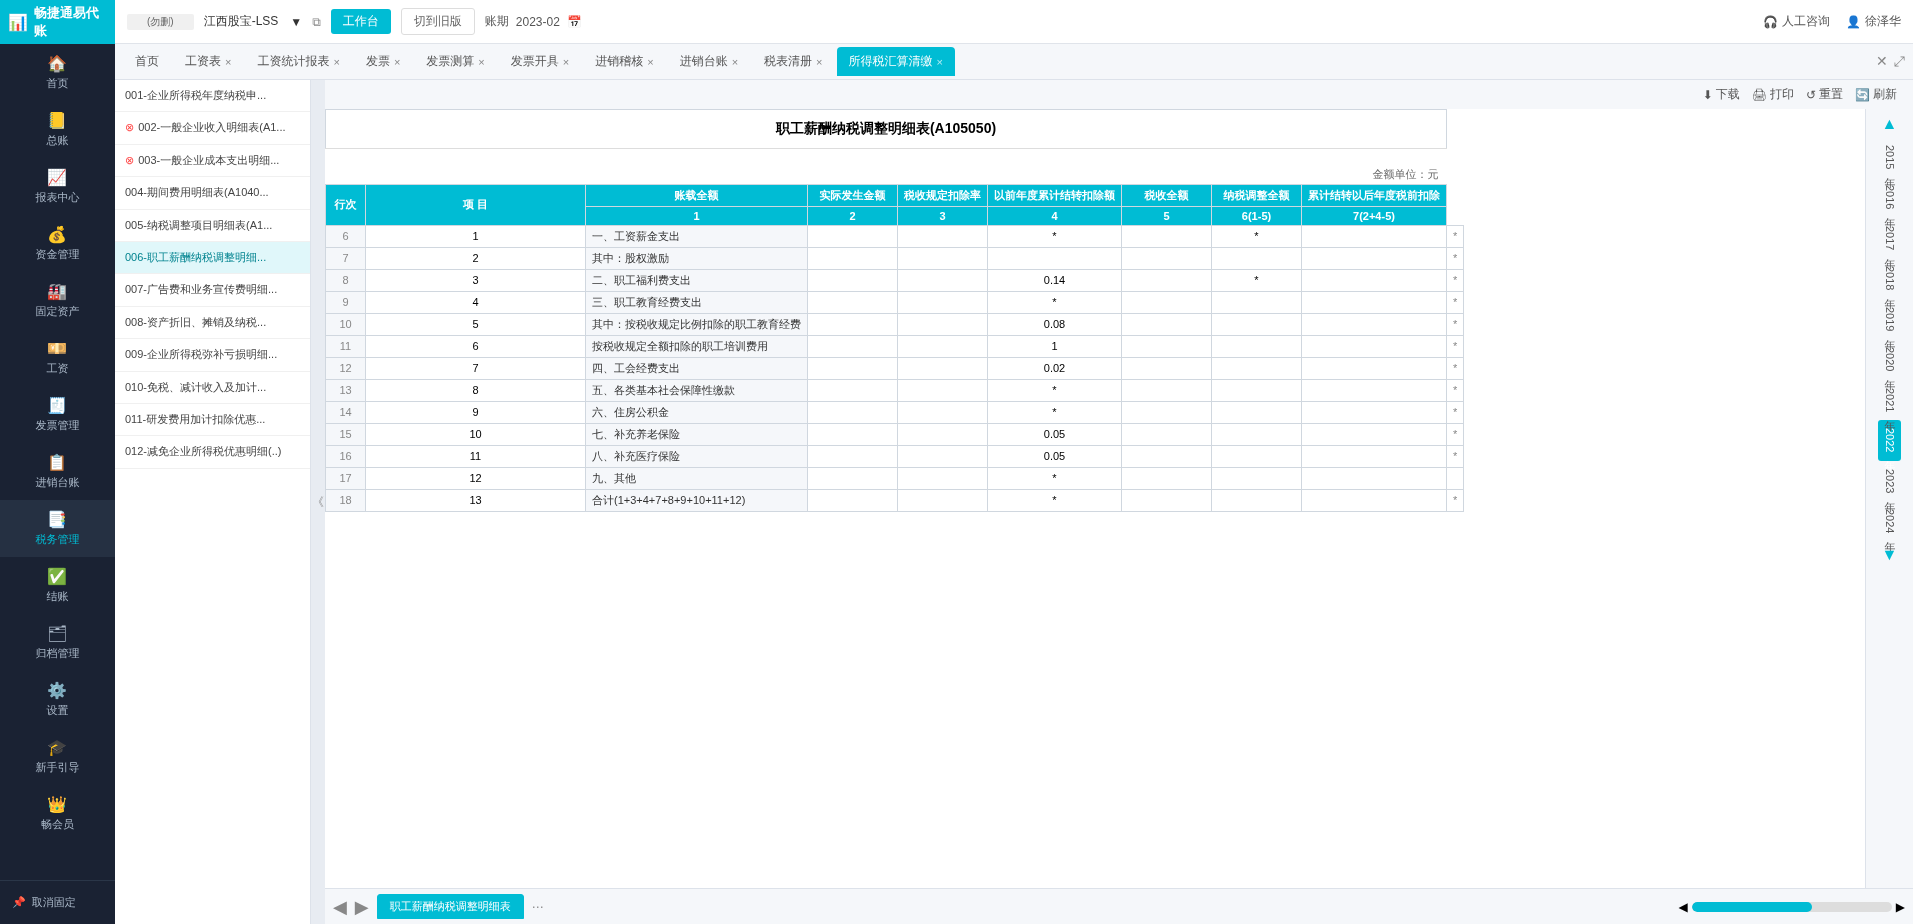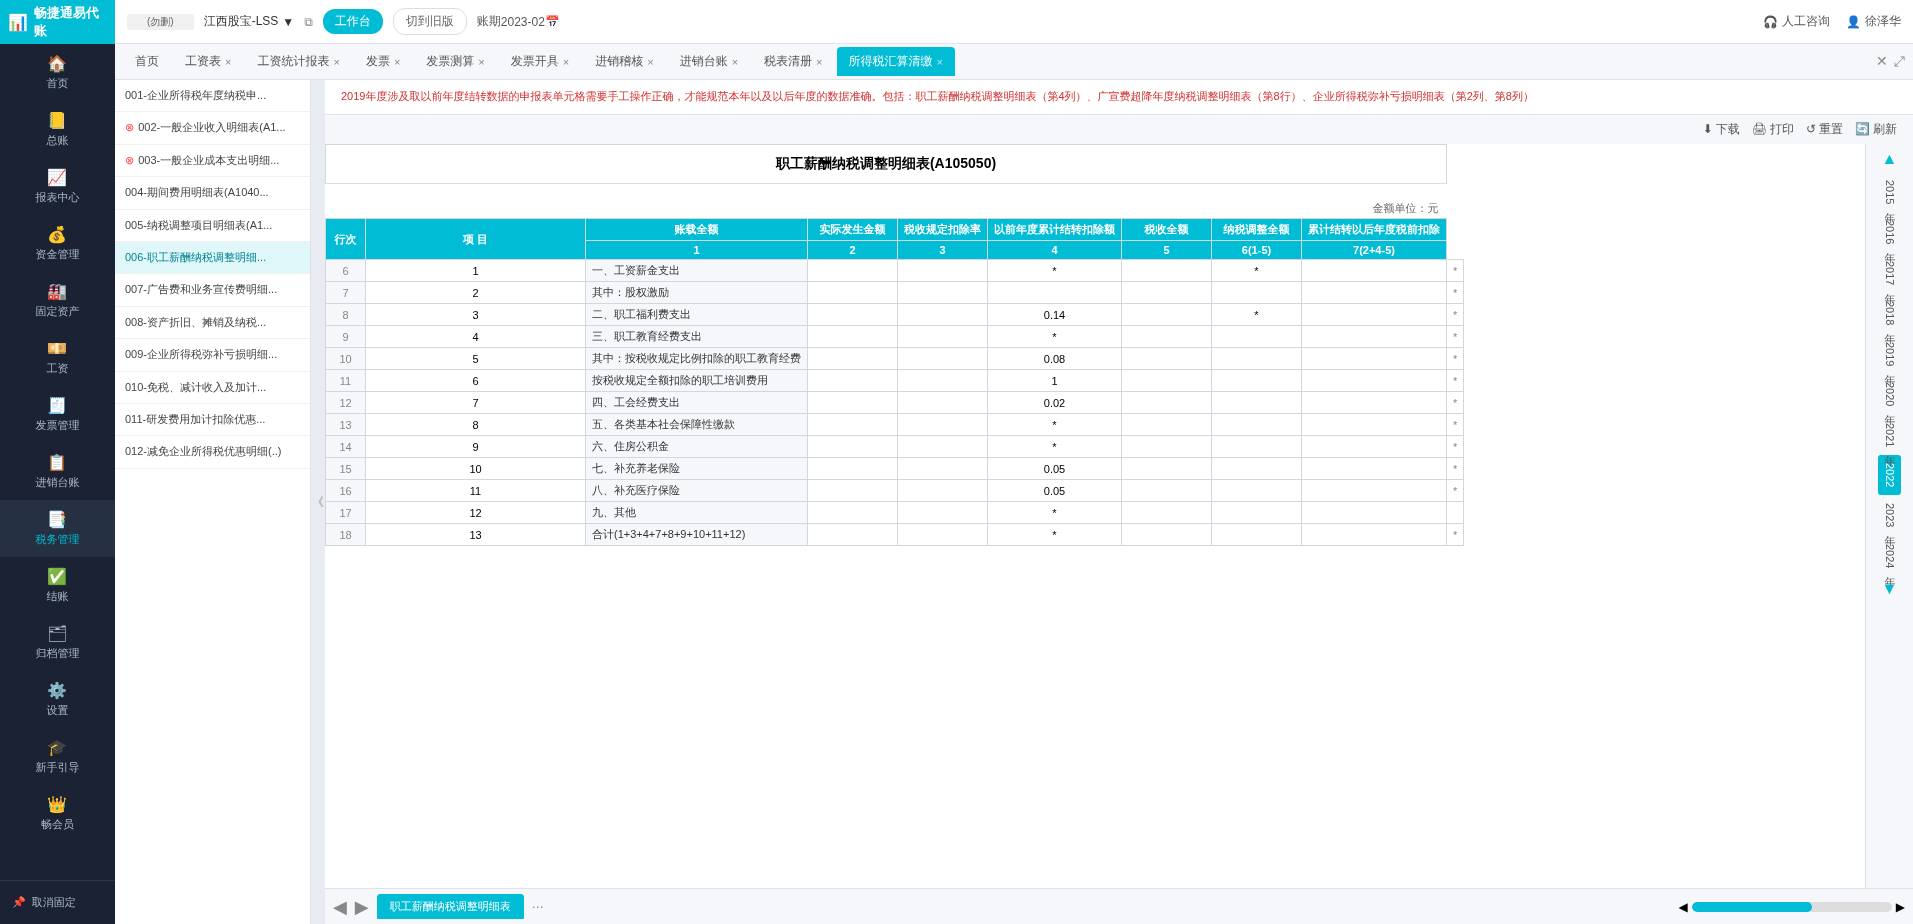--- a/index.html
+++ b/index.html
@@ -69,41 +69,41 @@
       display: flex;
       align-items: center;
       padding: 0 12px;
       gap: 10px;
       border-bottom: 1px solid #e0e4ea;
       flex-shrink: 0;
     }
     .topbar-company {
       display: flex;
       align-items: center;
-      gap: 4px;
+      gap: 12px;
       font-size: 12px;
       color: #333;
     }
     .topbar-tag {
       background: #f0f0f0;
       color: #666;
       font-size: 10px;
       padding: 1px 20px;
       border-radius: 2px;
     }
     .topbar-btn {
       padding: 4px 12px;
-      border-radius: 12px;
+      border-radius: 3px;
       border: none;
       cursor: pointer;
       font-size: 12px;
     }
     .btn-primary { background: #00bcd4; color: #fff; }
     .btn-outline { background: #fff; color: #666; border: 1px solid #ddd; }
-    .topbar-period { font-size: 12px; color: #555; display: flex; align-items: center; gap: 0; }
+    .topbar-period { font-size: 12px; color: #555; display: flex; align-items: center; gap: 7px; }
     .topbar-right { margin-left: auto; display: flex; align-items: center; gap: 16px; color: #555; font-size: 12px; }
     .topbar-right span { display: flex; align-items: center; gap: 4px; cursor: pointer; }
 
     
     .tabbar {
       background: #f5f7fa;
       border-bottom: 1px solid #dde2ea;
       display: flex;
       align-items: center;
       padding: 0 8px;
@@ -474,23 +474,20 @@
           <div class="left-panel-item"><span>010-免税、减计收入及加计...</span></div>
           <div class="left-panel-item"><span>011-研发费用加计扣除优惠...</span></div>
           <div class="left-panel-item"><span>012-减免企业所得税优惠明细(..)</span></div>
         </div>
     </div>
 
     <div class="collapse-handle">《</div>
 
     <div class="right-content">
 
-      <div class="notice-bar">
-        <span>2019年度涉及取以前年度结转数据的申报表单元格需要手工操作正确，才能规范本年以及以后年度的数据准确。包括：职工薪酬纳税调整明细表（第4列）、广宣费超降年度纳税调整明细表（第8行）、企业所得税弥补亏损明细表（第2列、第8列）</span>
-      </div>
 
       <div class="sheet-toolbar">
         <div class="sheet-tool-btn">
           <span>⬇</span>
           <span>下载</span>
         </div>
         <div class="sheet-tool-btn">
           <span>🖨</span>
           <span>打印</span>
         </div>

